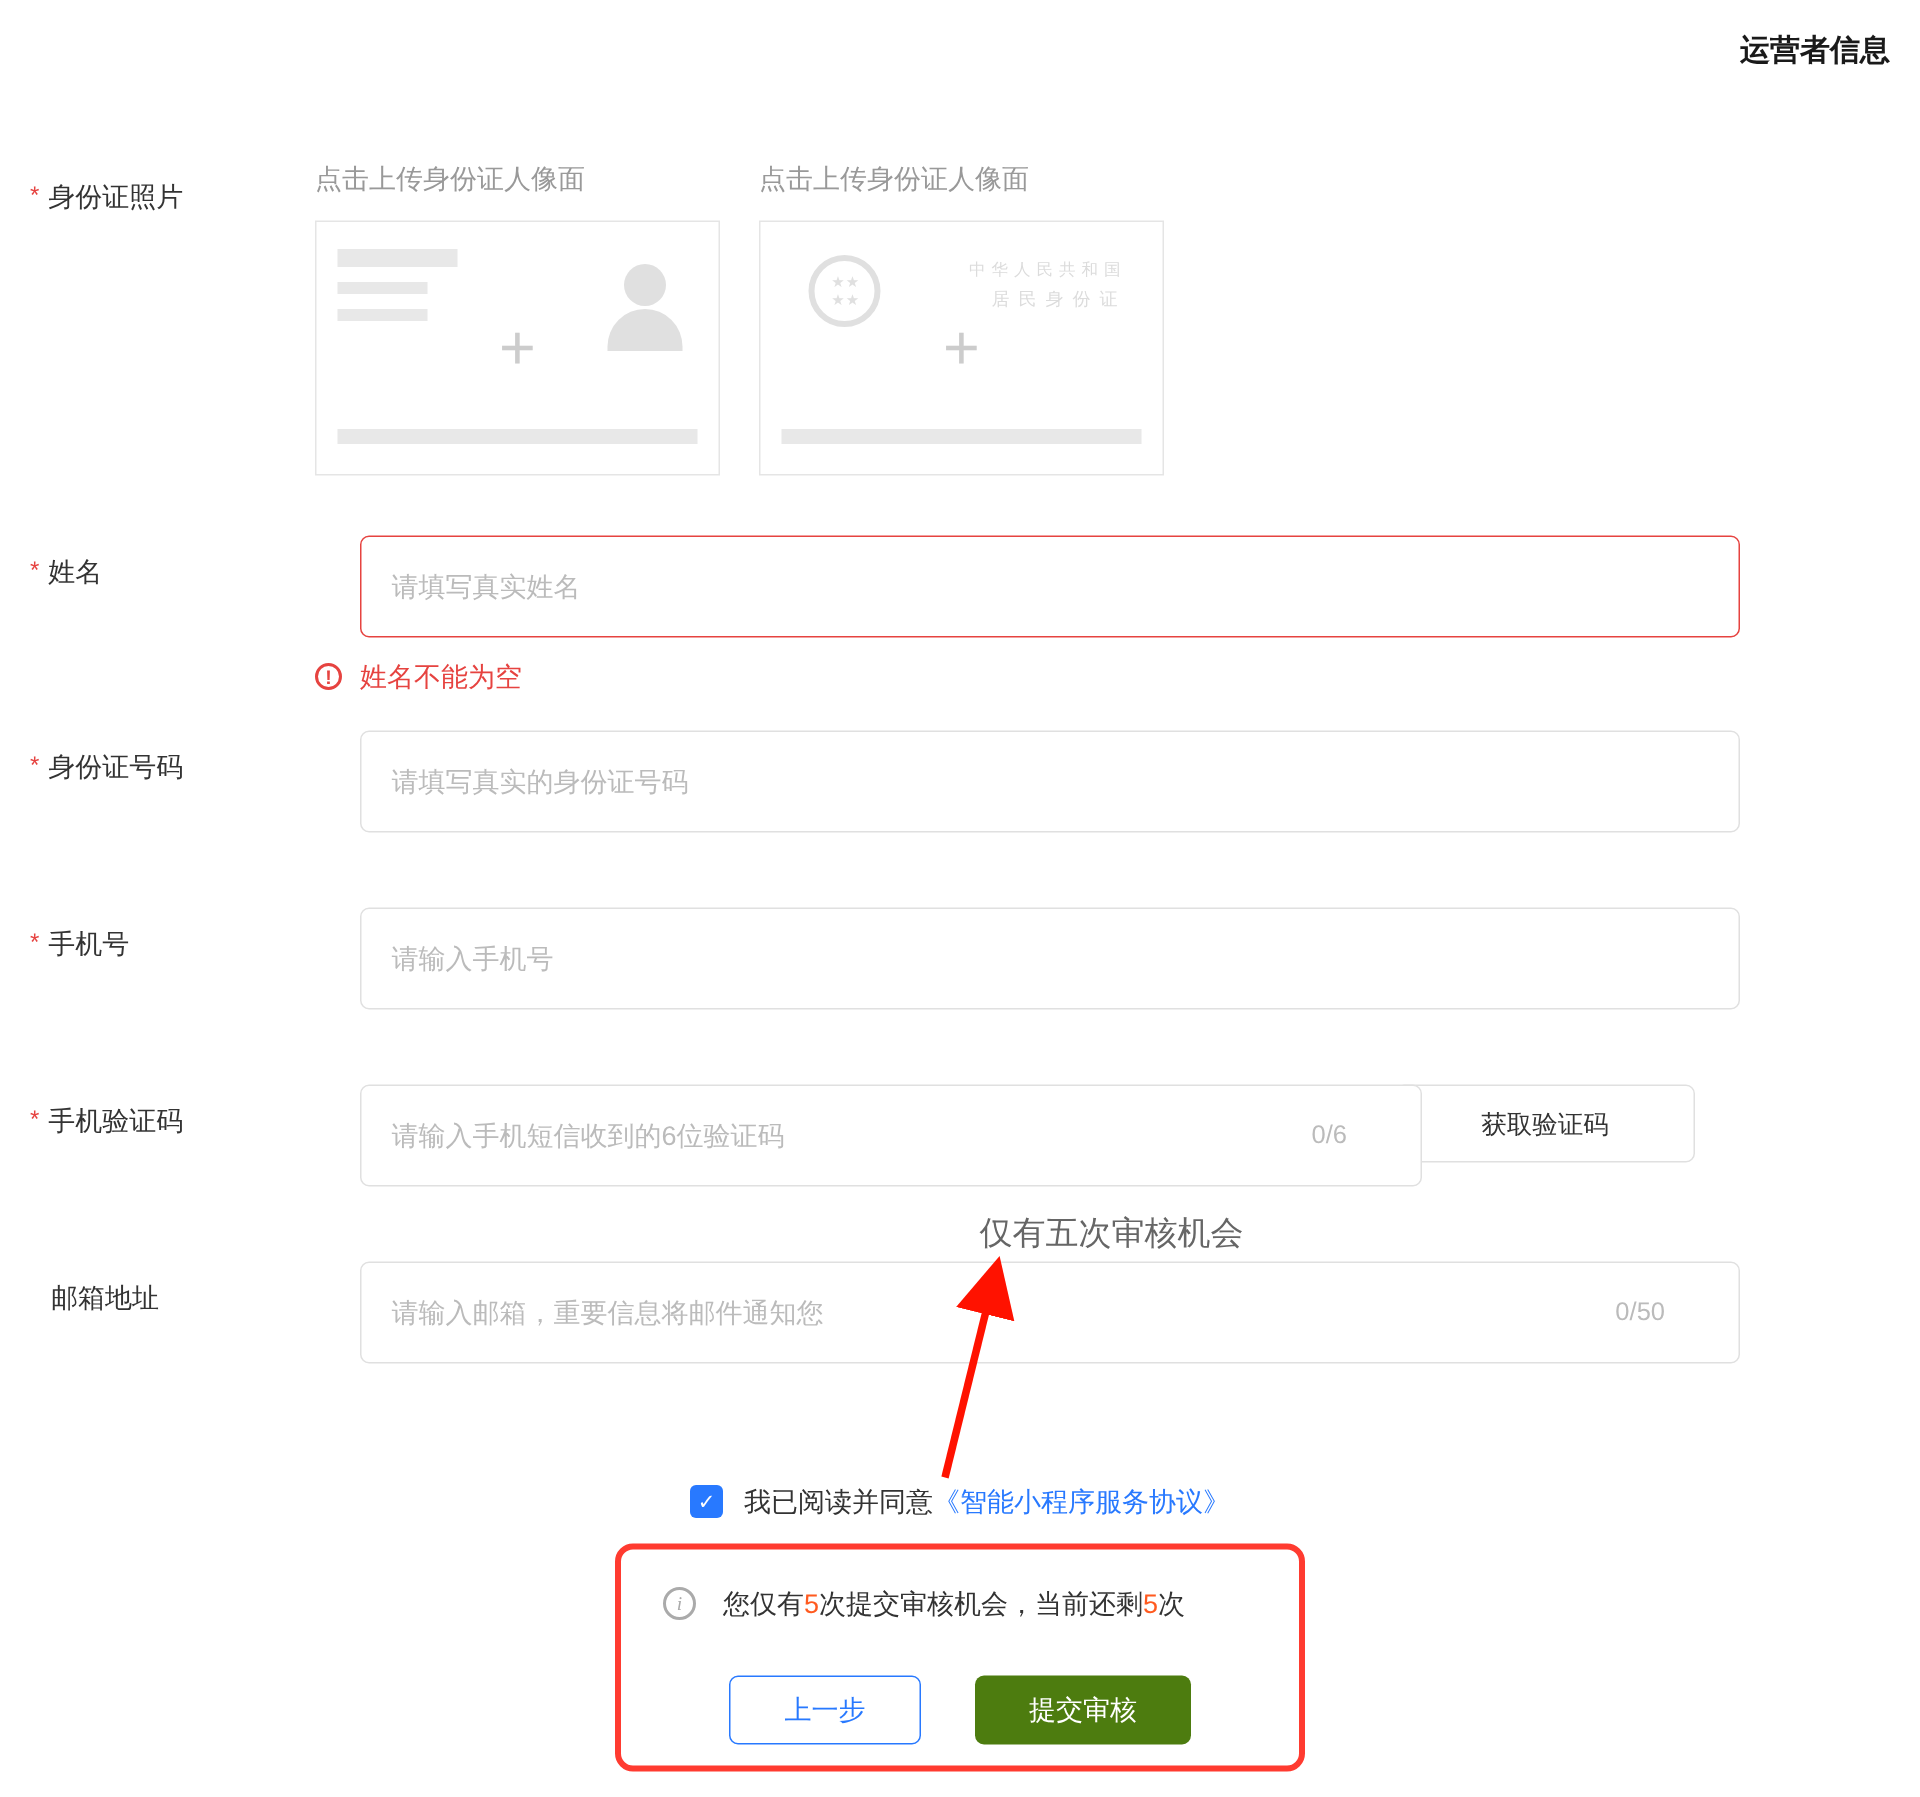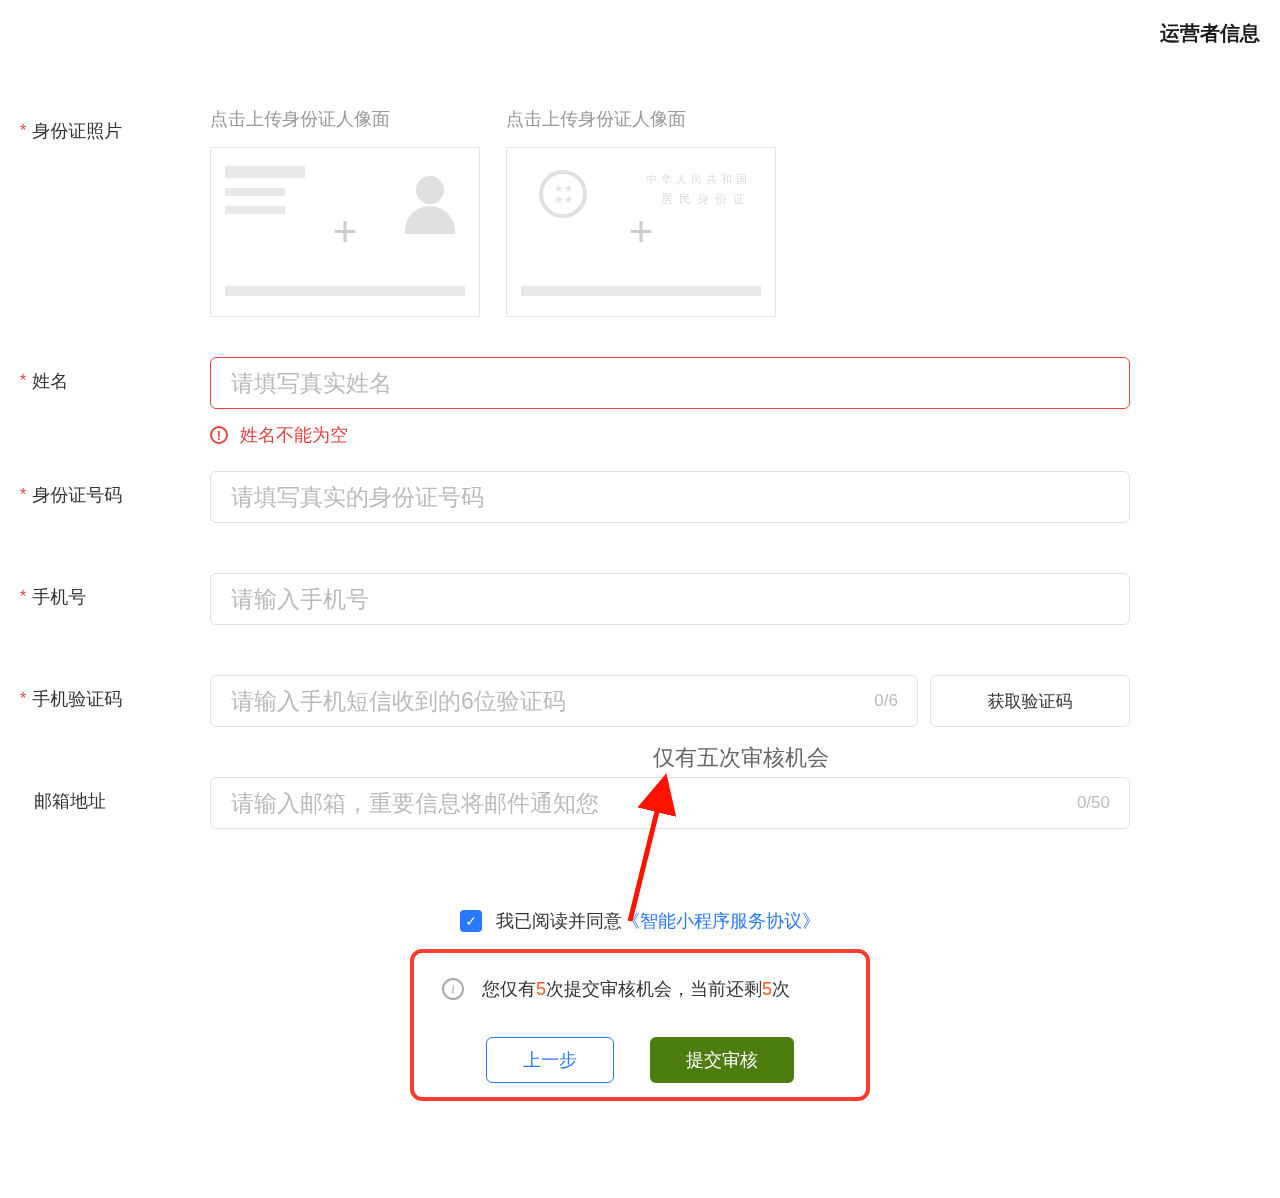--- a/index.html
+++ b/index.html
@@ -170,27 +170,28 @@
       position: absolute;
       bottom: 20px;
       left: 14px;
       right: 14px;
       height: 10px;
       background: #e8e8e8;
     }
 
     .text-input {
       width: 100%;
-      height: 52px;
+      height: 68px;
       border: 1px solid #e0e0e0;
       border-radius: 6px;
       padding: 0 20px;
-      font-size: 23px;
+      font-size: 18px;
       color: #333;
       outline: none;
+      margin-left: 30px;
     }
     .text-input::placeholder {
       color: #bbb;
     }
     .text-input.error {
       border-color: #e64340;
     }
     .error-msg {
       display: flex;
       align-items: center;

